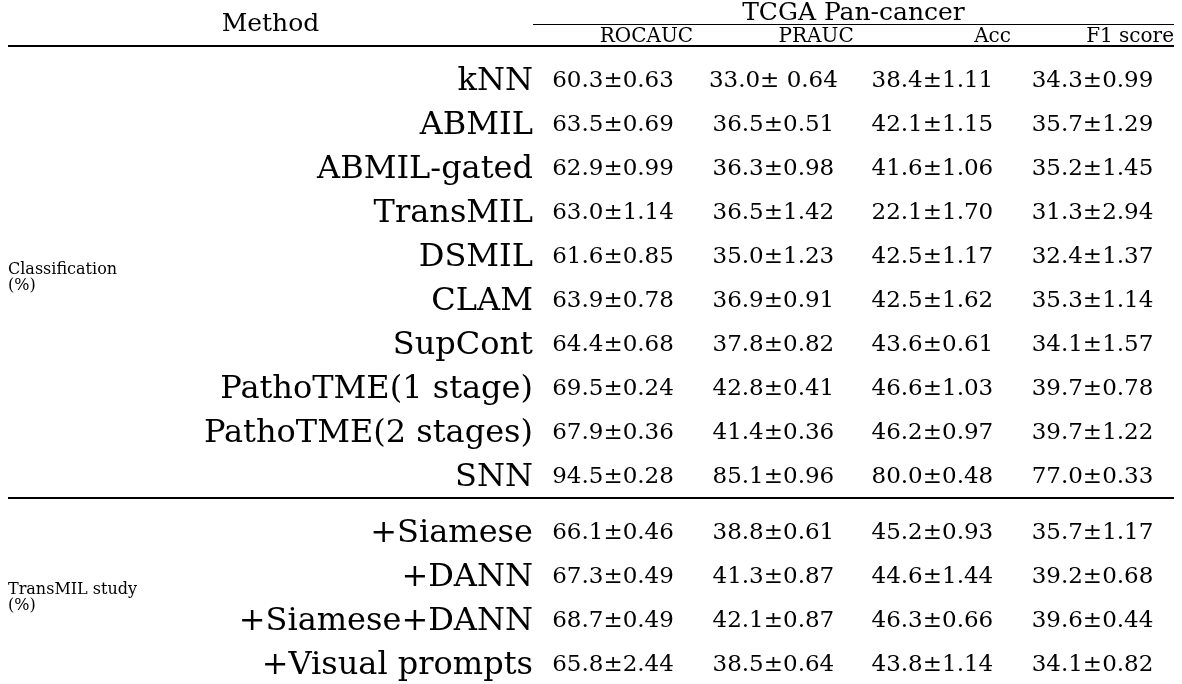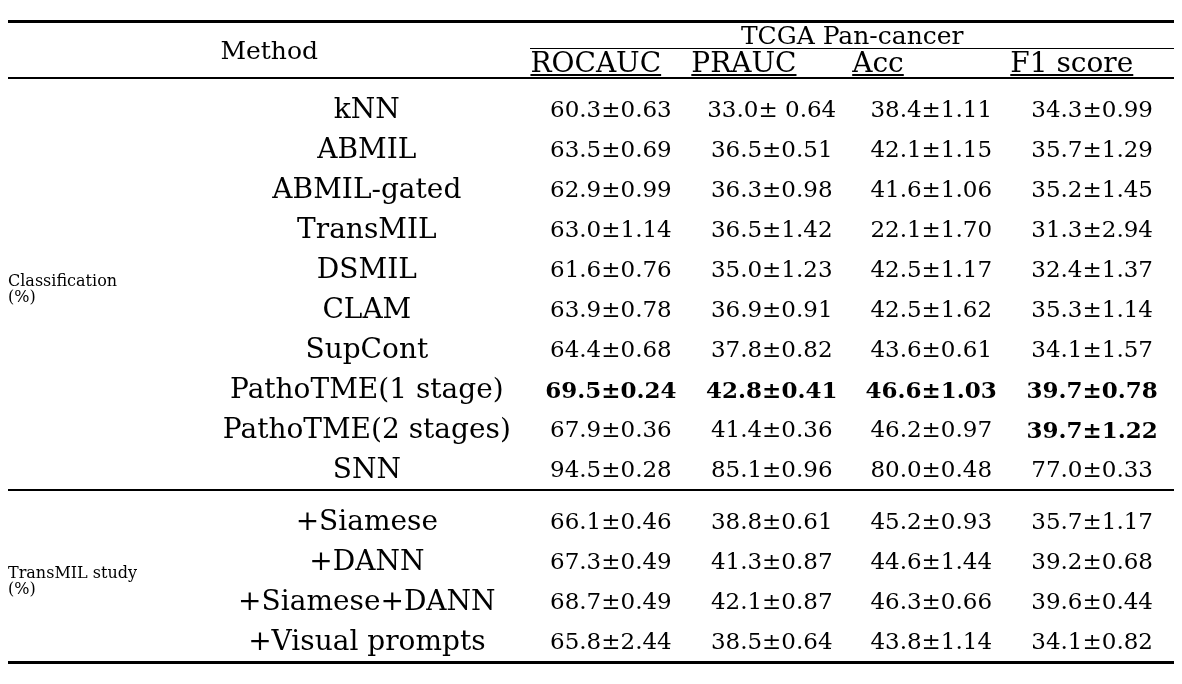--- a/index.html
+++ b/index.html
@@ -48,45 +48,44 @@
   .grouphead-cell .underline-span {
     display: block;
     border-bottom: 1.6px solid #000;
   }
   .method-head {
     text-align: center;
     font-size: 25px;
     padding: 10px 0 12px 0;
   }
   .colhead {
-    text-align: left;
-    font-size: 28px;
+    text-align: right;
+    font-size: 20px;
     padding: 9px 0 11px 0;
-    text-decoration: underline;
   }
   .spacer-top td { height: 10px; }
 
   td.rowlabel {
-    text-align: center;
+    text-align: right;
     padding-left: 4px;
-    font-size: 28px;
+    font-size: 32px;
   }
   td.section-label {
     text-align: left;
     padding-left: 4px;
     font-size: 16px;
     vertical-align: middle;
   }
   td.section-label .l2 { display: block; }
   td.num {
     text-align: center;
     font-size: 23px;
     padding: 5.5px 0;
   }
-  td.num.bold { font-weight: bold; margin-top: 22px; }
+  td.num.bold { font-weight: normal; margin-top: 22px; }
   tr.datarow td { padding-top: 6px; padding-bottom: 6px; }
 </style>
 </head>
 <body>
 
 <div class="table-wrap">
   <table class="results">
     <colgroup>
       <col style="width:200px">
       <col style="width:330px">
@@ -145,21 +144,21 @@
       </tr>
       <tr class="datarow">
         <td class="rowlabel">TransMIL</td>
         <td class="num">63.0±1.14</td>
         <td class="num">36.5±1.42</td>
         <td class="num">22.1±1.70</td>
         <td class="num">31.3±2.94</td>
       </tr>
       <tr class="datarow">
         <td class="rowlabel">DSMIL</td>
-        <td class="num">61.6±0.76</td>
+        <td class="num">61.6±0.85</td>
         <td class="num">35.0±1.23</td>
         <td class="num">42.5±1.17</td>
         <td class="num">32.4±1.37</td>
       </tr>
       <tr class="datarow">
         <td class="rowlabel">CLAM</td>
         <td class="num">63.9±0.78</td>
         <td class="num">36.9±0.91</td>
         <td class="num">42.5±1.62</td>
         <td class="num">35.3±1.14</td>

